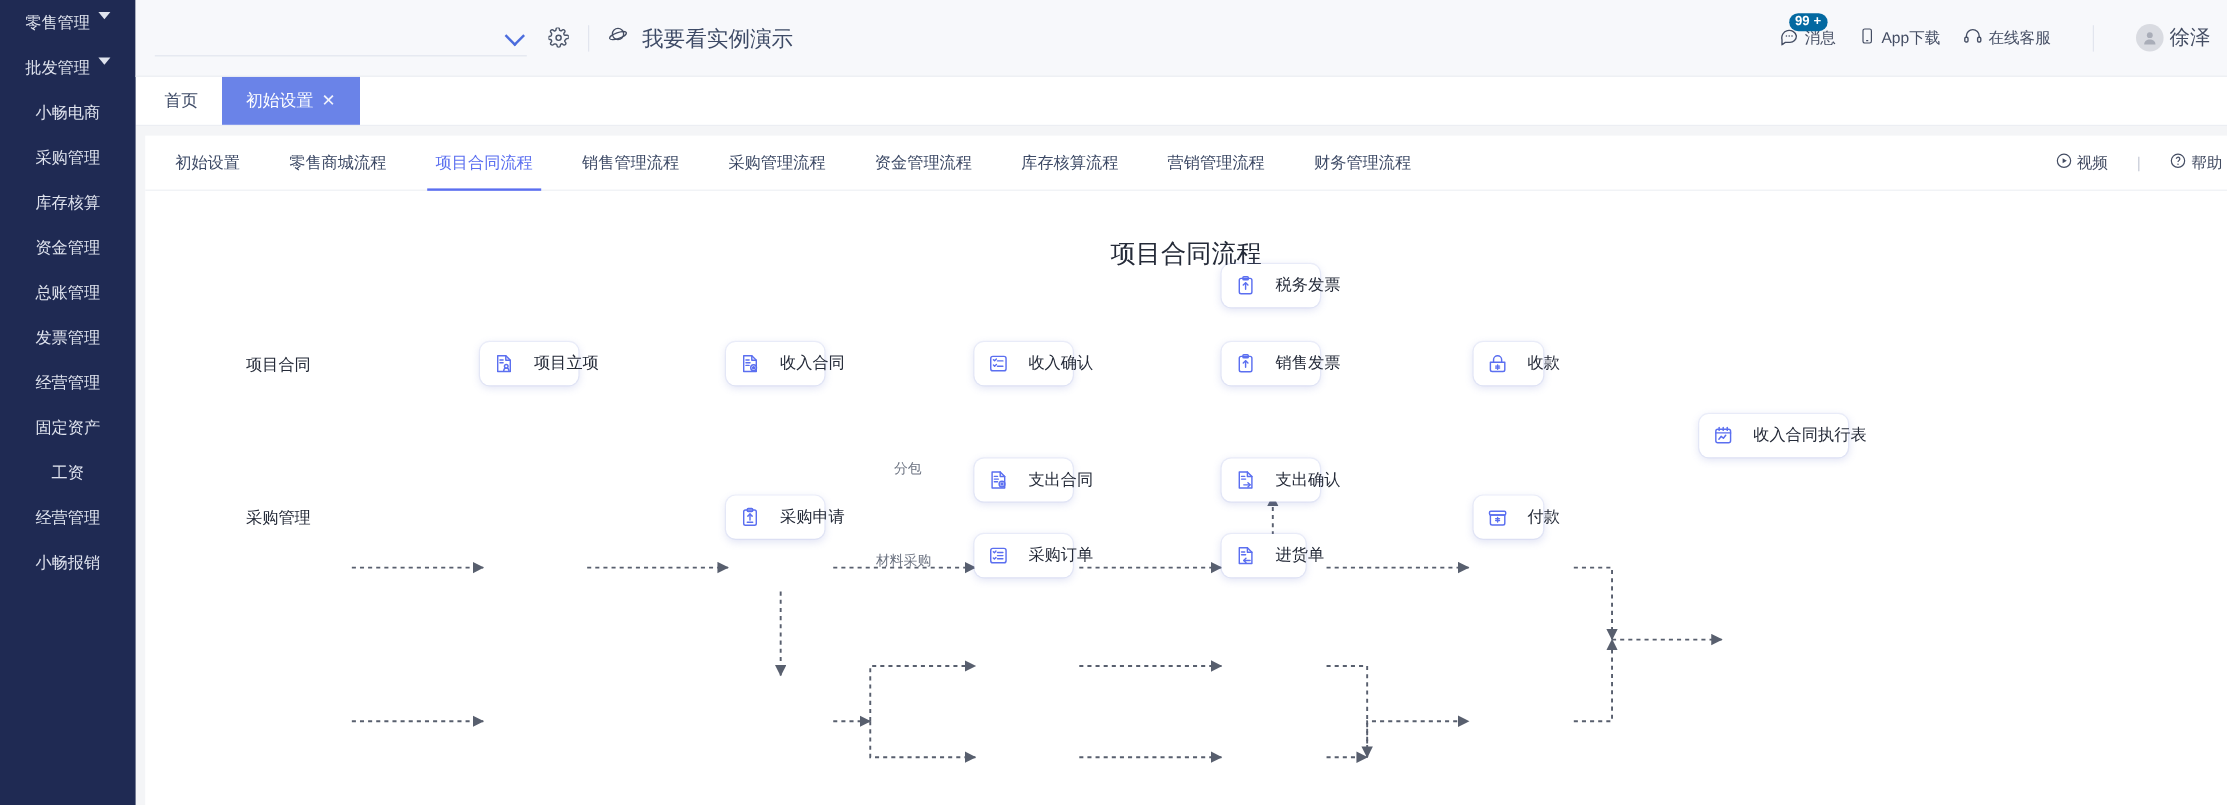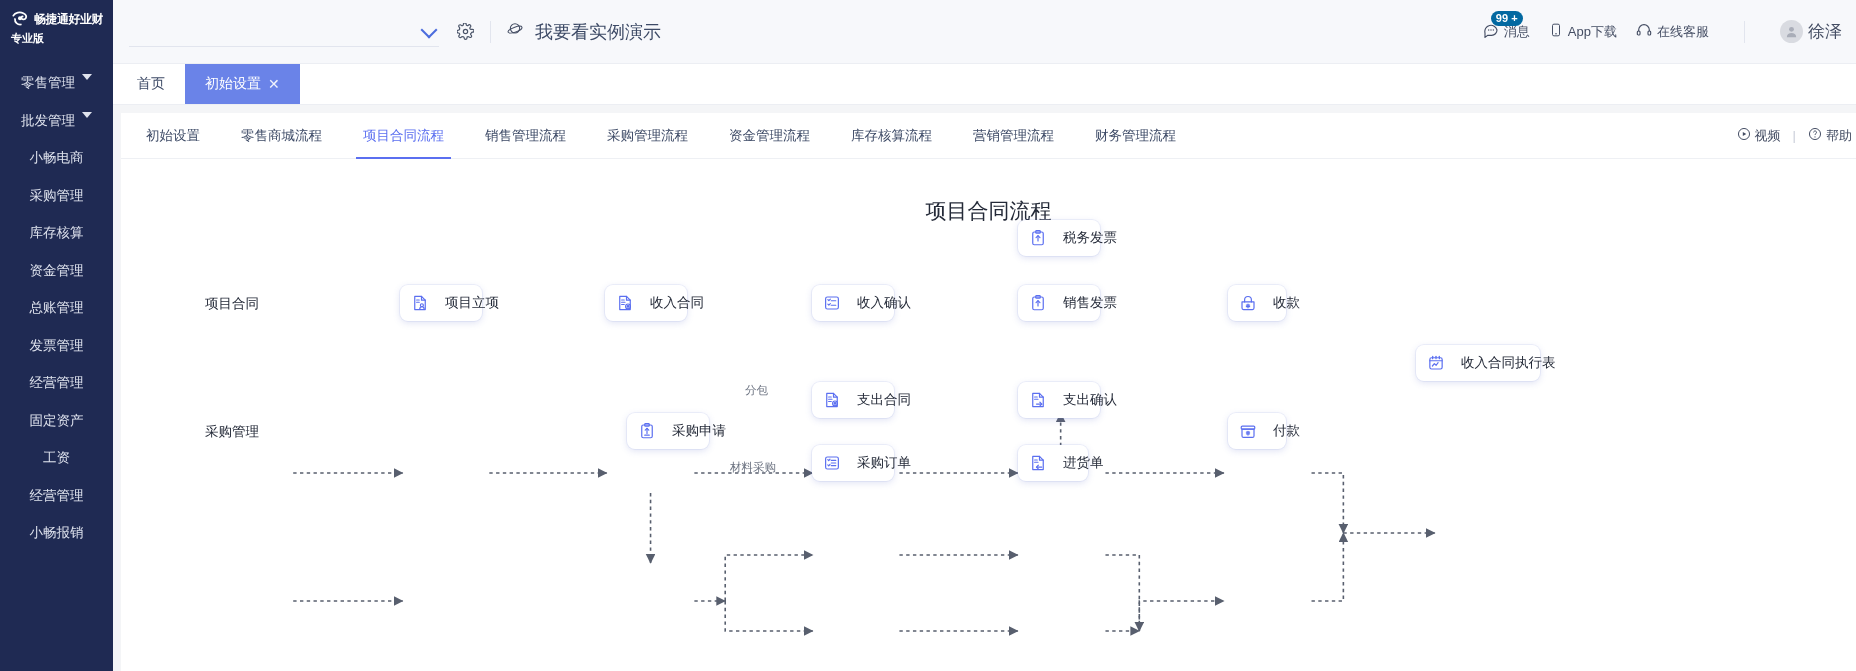--- a/index.html
+++ b/index.html
@@ -131,21 +131,21 @@
     cursor: pointer; position: relative; height: 46px;
     display: flex; align-items: center; white-space: nowrap;
   }
   .subtab.active { color: #5b6ff0; font-weight: normal; }
   .subtab.active::after {
     content: ""; position: absolute; left: -4px; right: -4px; bottom: 0;
     height: 2px; background: #5b6ff0;
   }
   .subtabs-right {
     margin-left: auto; margin-right: 4px;
-    display: flex; align-items: center; gap: 12px;
+    display: flex; align-items: center; gap: 24px;
     font-size: 13px; color: #444d63;
   }
   .st-link { display: flex; align-items: center; gap: 4px; cursor: pointer; }
   .st-sep { color: #c9cdd8; }
 
   .diagram-title {
     text-align: center; font-size: 21px; color: #242a38;
     margin-top: 38px; font-weight: normal;
   }
 
@@ -169,34 +169,20 @@
     cursor: pointer;
   }
   .node .nicon { width: 18px; height: 18px; flex: 0 0 18px; display: flex; }
 </style>
 </head>
 <body>
 
 <div class="app">
 
   <aside class="sidebar">
-    <div class="brand">
-      <div class="brand-row">
-        <span class="brand-logo">
-          <svg viewBox="0 0 24 24" width="20" height="20">
-            <path d="M12 2C6.5 2 2 6.5 2 12s4.5 10 10 10 10-4.5 10-10S17.5 2 12 2z" fill="#1f2a53"></path>
-            <path d="M4 8c2-4 8-5 12-3 3 1.5 4 4 3 6-1 2-4 2-5 0.5-0.8-1.2 0-2.6 1.2-2.6" fill="none" stroke="#fff" stroke-width="2.1" stroke-linecap="round"></path>
-            <circle cx="12" cy="11" r="2.4" fill="#fff"></circle>
-            <path d="M6 12c-0.5 4 3 7 7 6.6" fill="none" stroke="#fff" stroke-width="2.1" stroke-linecap="round"></path>
-          </svg>
-        </span>
-        <span class="brand-name">畅捷通好业财</span>
-      </div>
-      <div class="brand-sub">专业版</div>
-    </div>
     <nav class="nav" id="sidebar-nav">
         <div class="nav-item">
           <span class="nav-label">零售管理</span>
           <span class="caret"></span>
         </div>
         <div class="nav-item">
           <span class="nav-label">批发管理</span>
           <span class="caret"></span>
         </div>
         <div class="nav-item">
@@ -469,21 +455,21 @@
             <div class="node" style="left: 1107px; top: 60px; width: 58px;">
               <span class="nicon">
                 <svg width="18" height="18" viewBox="0 0 24 24" fill="none" stroke="#5b6ff0" stroke-width="1.6" stroke-linecap="round" stroke-linejoin="round">
                   <path d="M4 10.5h16v8.2a2 2 0 01-2 2H6a2 2 0 01-2-2z"></path>
                   <path d="M7.5 10.5V7.8a4.5 4.5 0 019 0v2.7"></path>
                   <path d="M9.8 14.8h4.4M9.8 16.9h4.4M12 13.6v4.8"></path>
                 </svg>
               </span>
               <span>收款</span>
             </div>
-            <div class="node" style="left: 506px; top: 188px; width: 82px;">
+            <div class="node" style="left: 484px; top: 188px; width: 82px;">
               <span class="nicon">
                 <svg width="18" height="18" viewBox="0 0 24 24" fill="none" stroke="#5b6ff0" stroke-width="1.6" stroke-linecap="round" stroke-linejoin="round">
                   <rect x="5" y="4" width="14" height="17" rx="2"></rect>
                   <rect x="9" y="2.2" width="6" height="3.4" rx="1"></rect>
                   <path d="M12 8.4v6.8"></path>
                   <path d="M9.6 10.8L12 8.4l2.4 2.4"></path>
                   <line x1="9" y1="17.6" x2="15" y2="17.6"></line>
                 </svg>
               </span>
               <span>采购申请</span>

